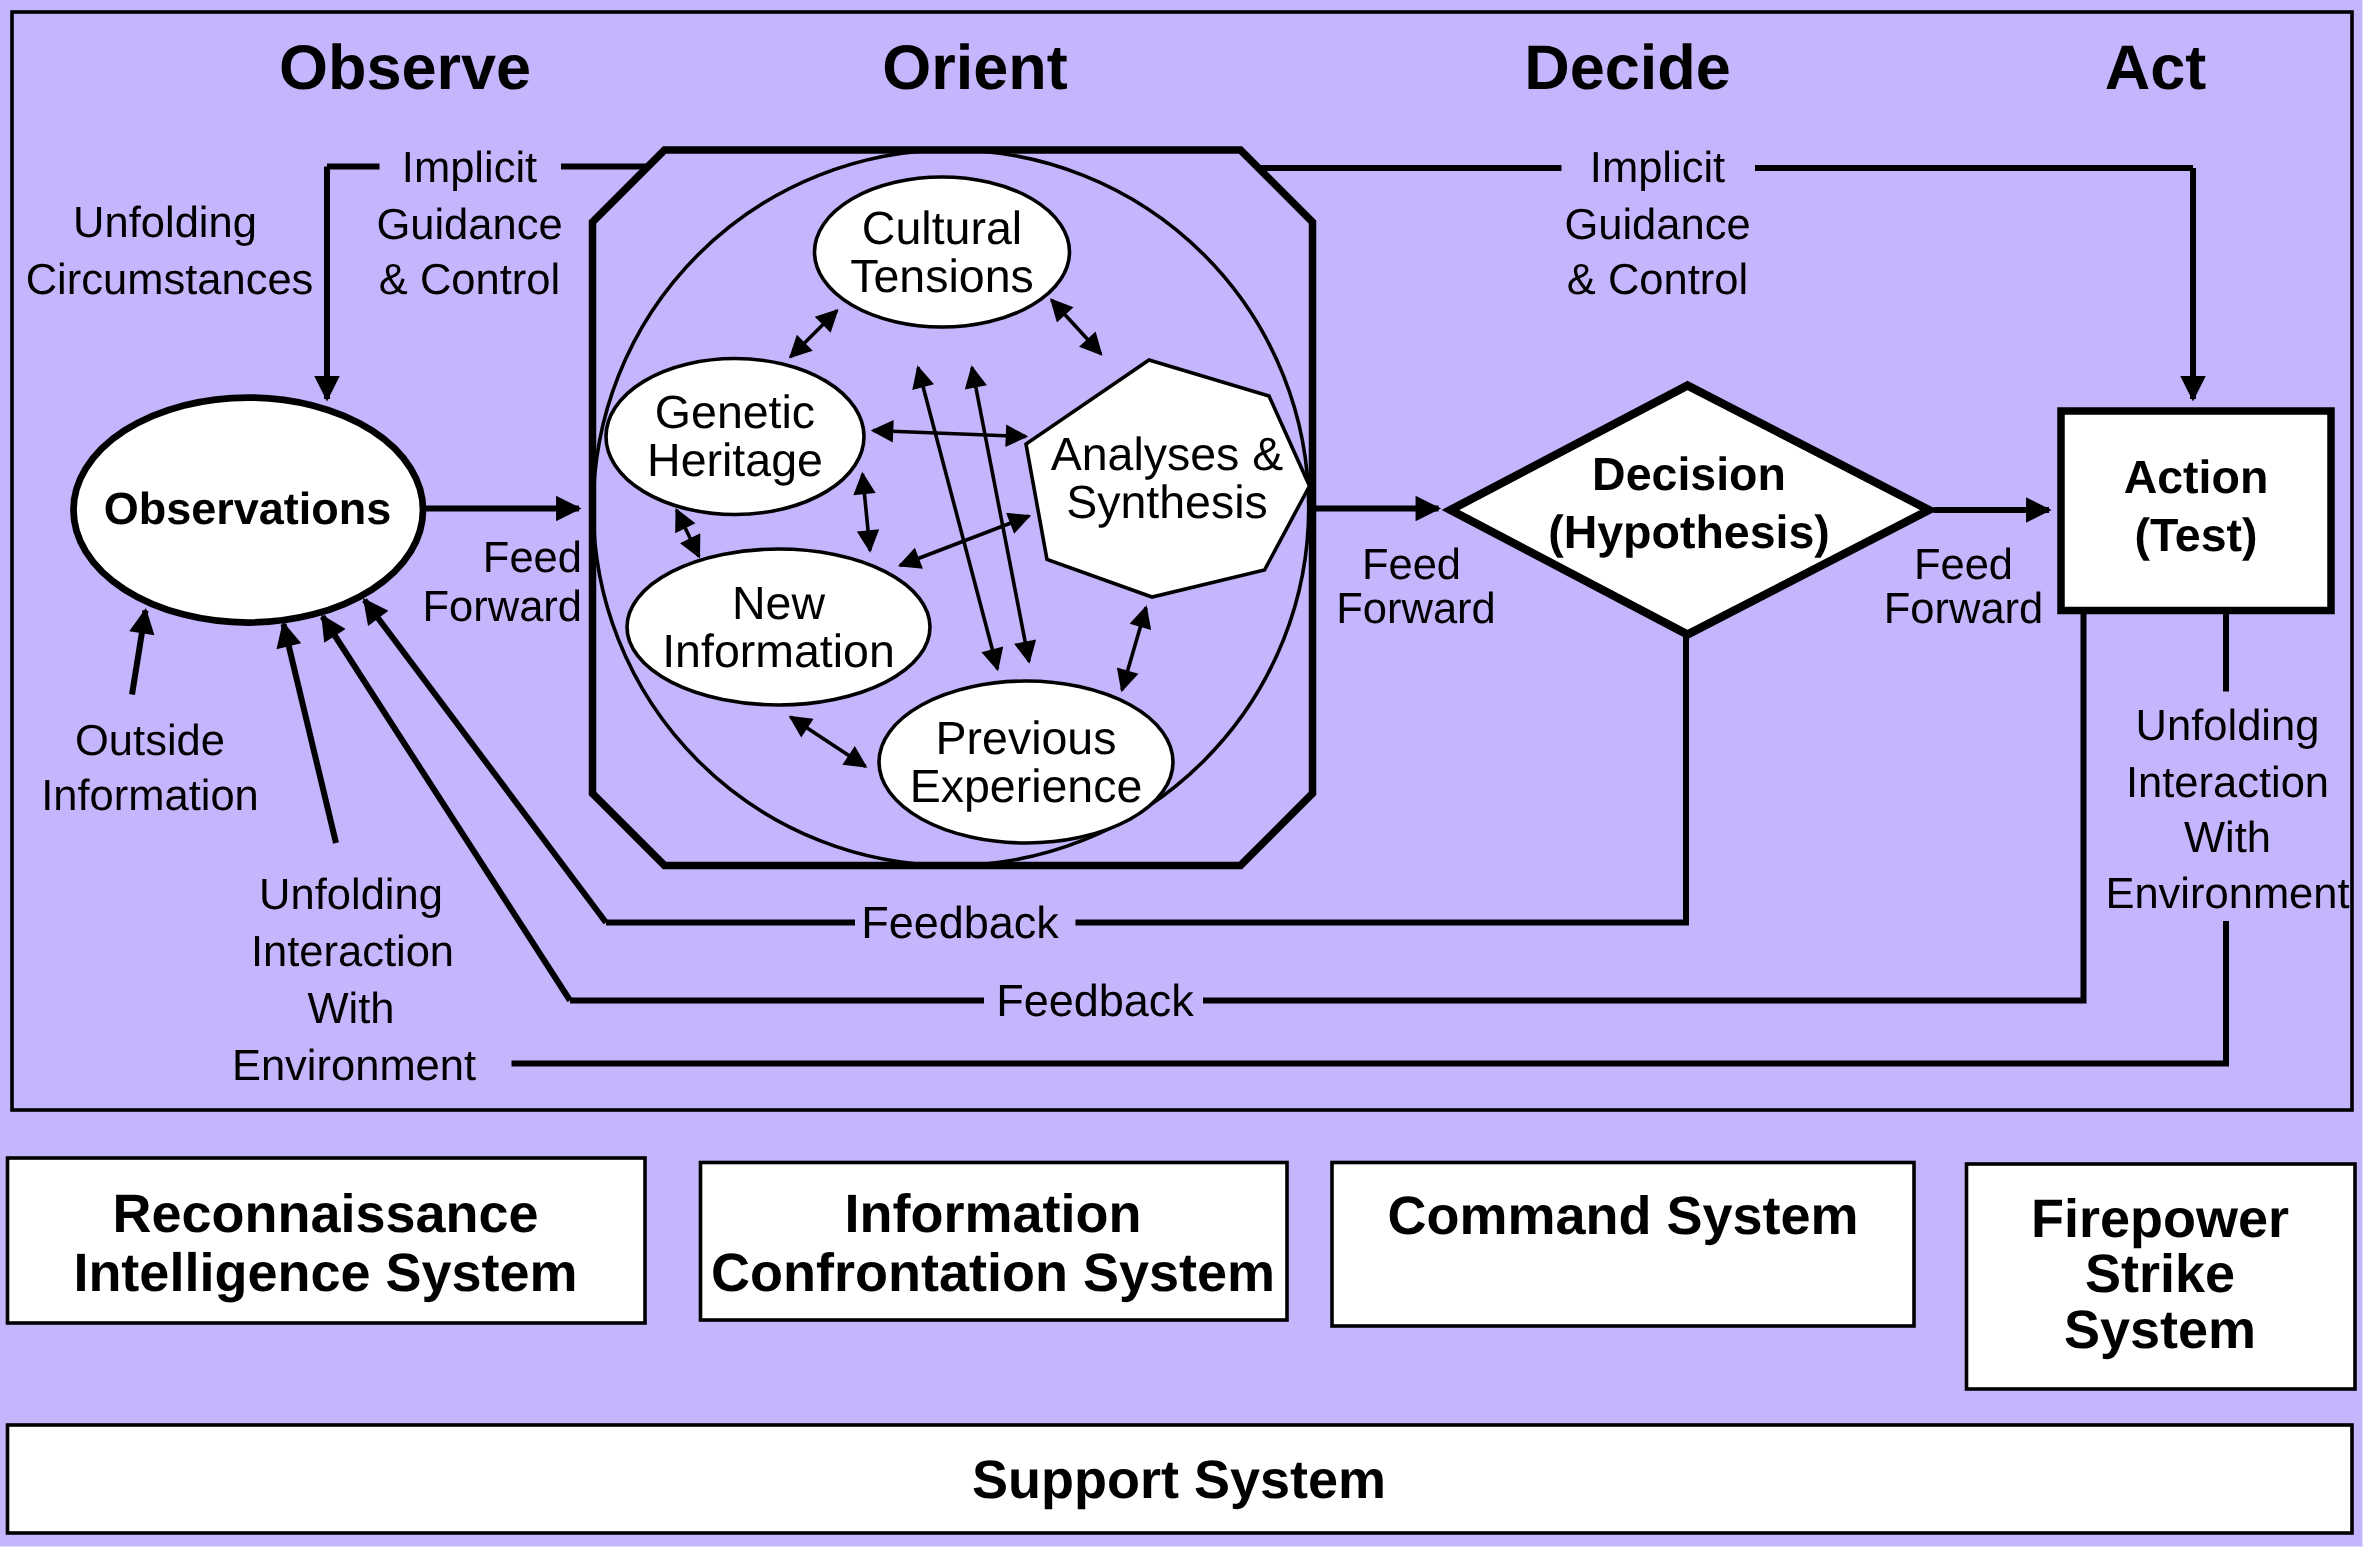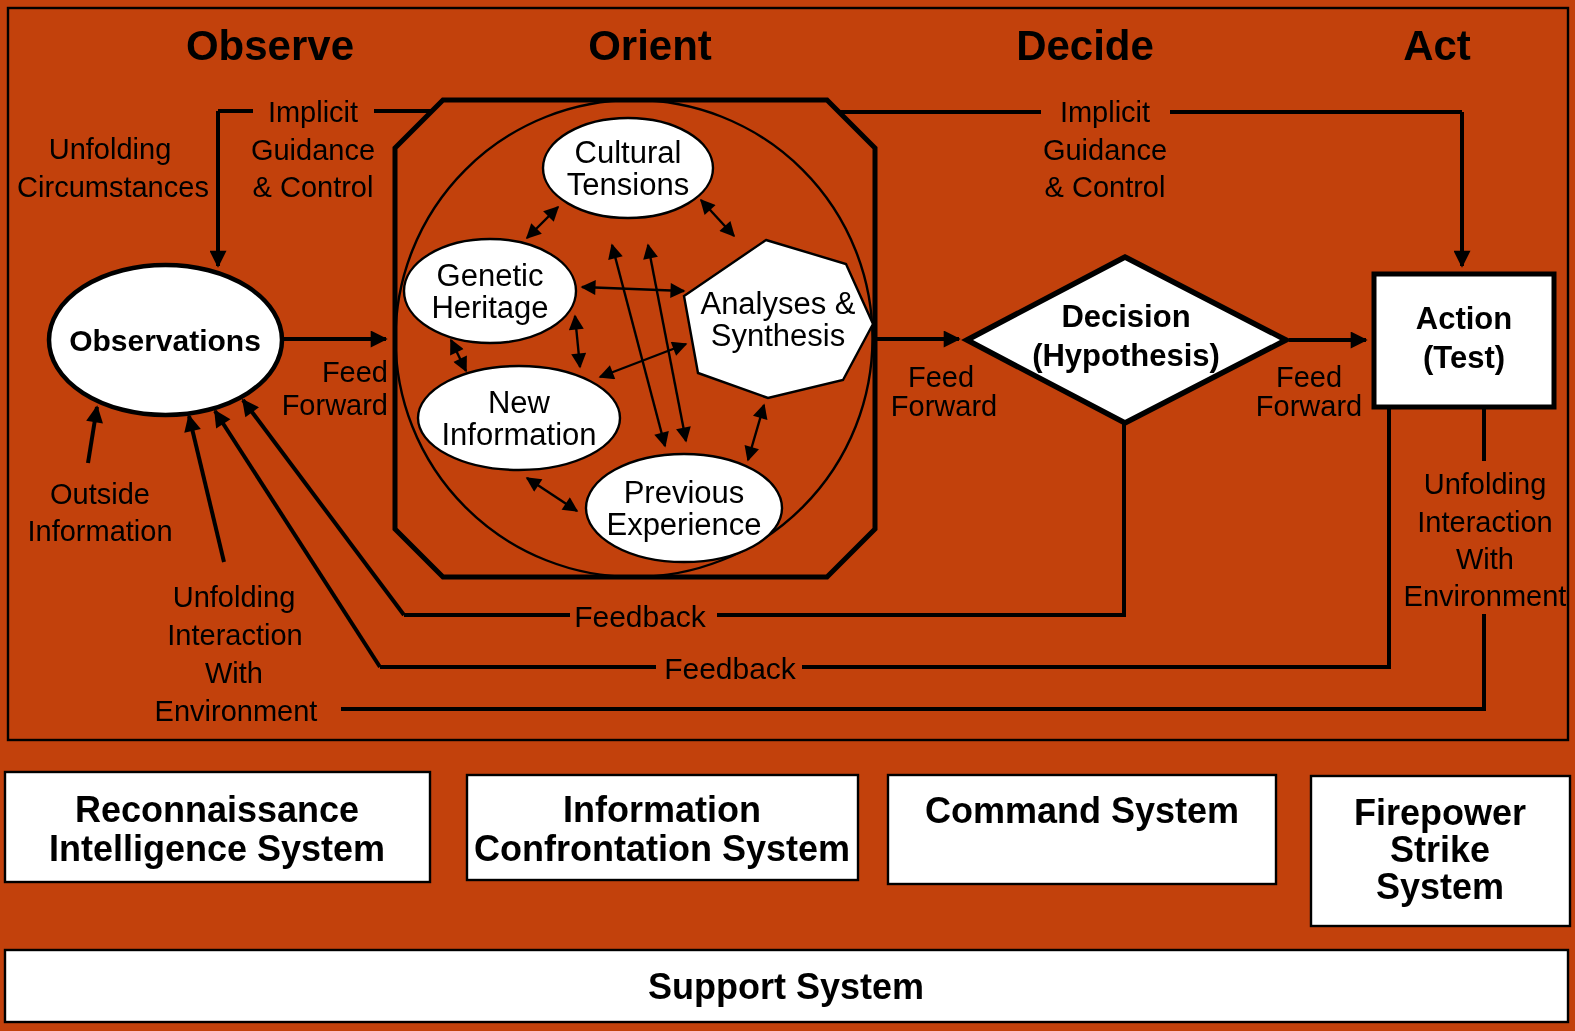--- a/index.html
+++ b/index.html
@@ -1,16 +1,16 @@
 <!DOCTYPE html>
 <html><head>
 <meta charset="utf-8">
 <style>
   html,body{margin:0;padding:0;background:#ffffff;}
-  .stage{width:1575px;height:1031px;position:relative;background:#c2410c;
+  .stage{width:1575px;height:1031px;position:relative;background:#c4b5fd;
          font-family:"Liberation Sans","DejaVu Sans",sans-serif;}
   svg{display:block}
   text{fill:#000;dominant-baseline:central;text-anchor:middle;
        font-family:"Liberation Sans","DejaVu Sans",sans-serif;}
   .hdr{font-size:42px;font-weight:bold;}
   .node{font-size:31px;}
   .nodeb{font-size:31px;font-weight:bold;}
   .obs{font-size:30px;font-weight:bold;}
   .lbl{font-size:29px;}
   .fbk{font-size:30px;}

